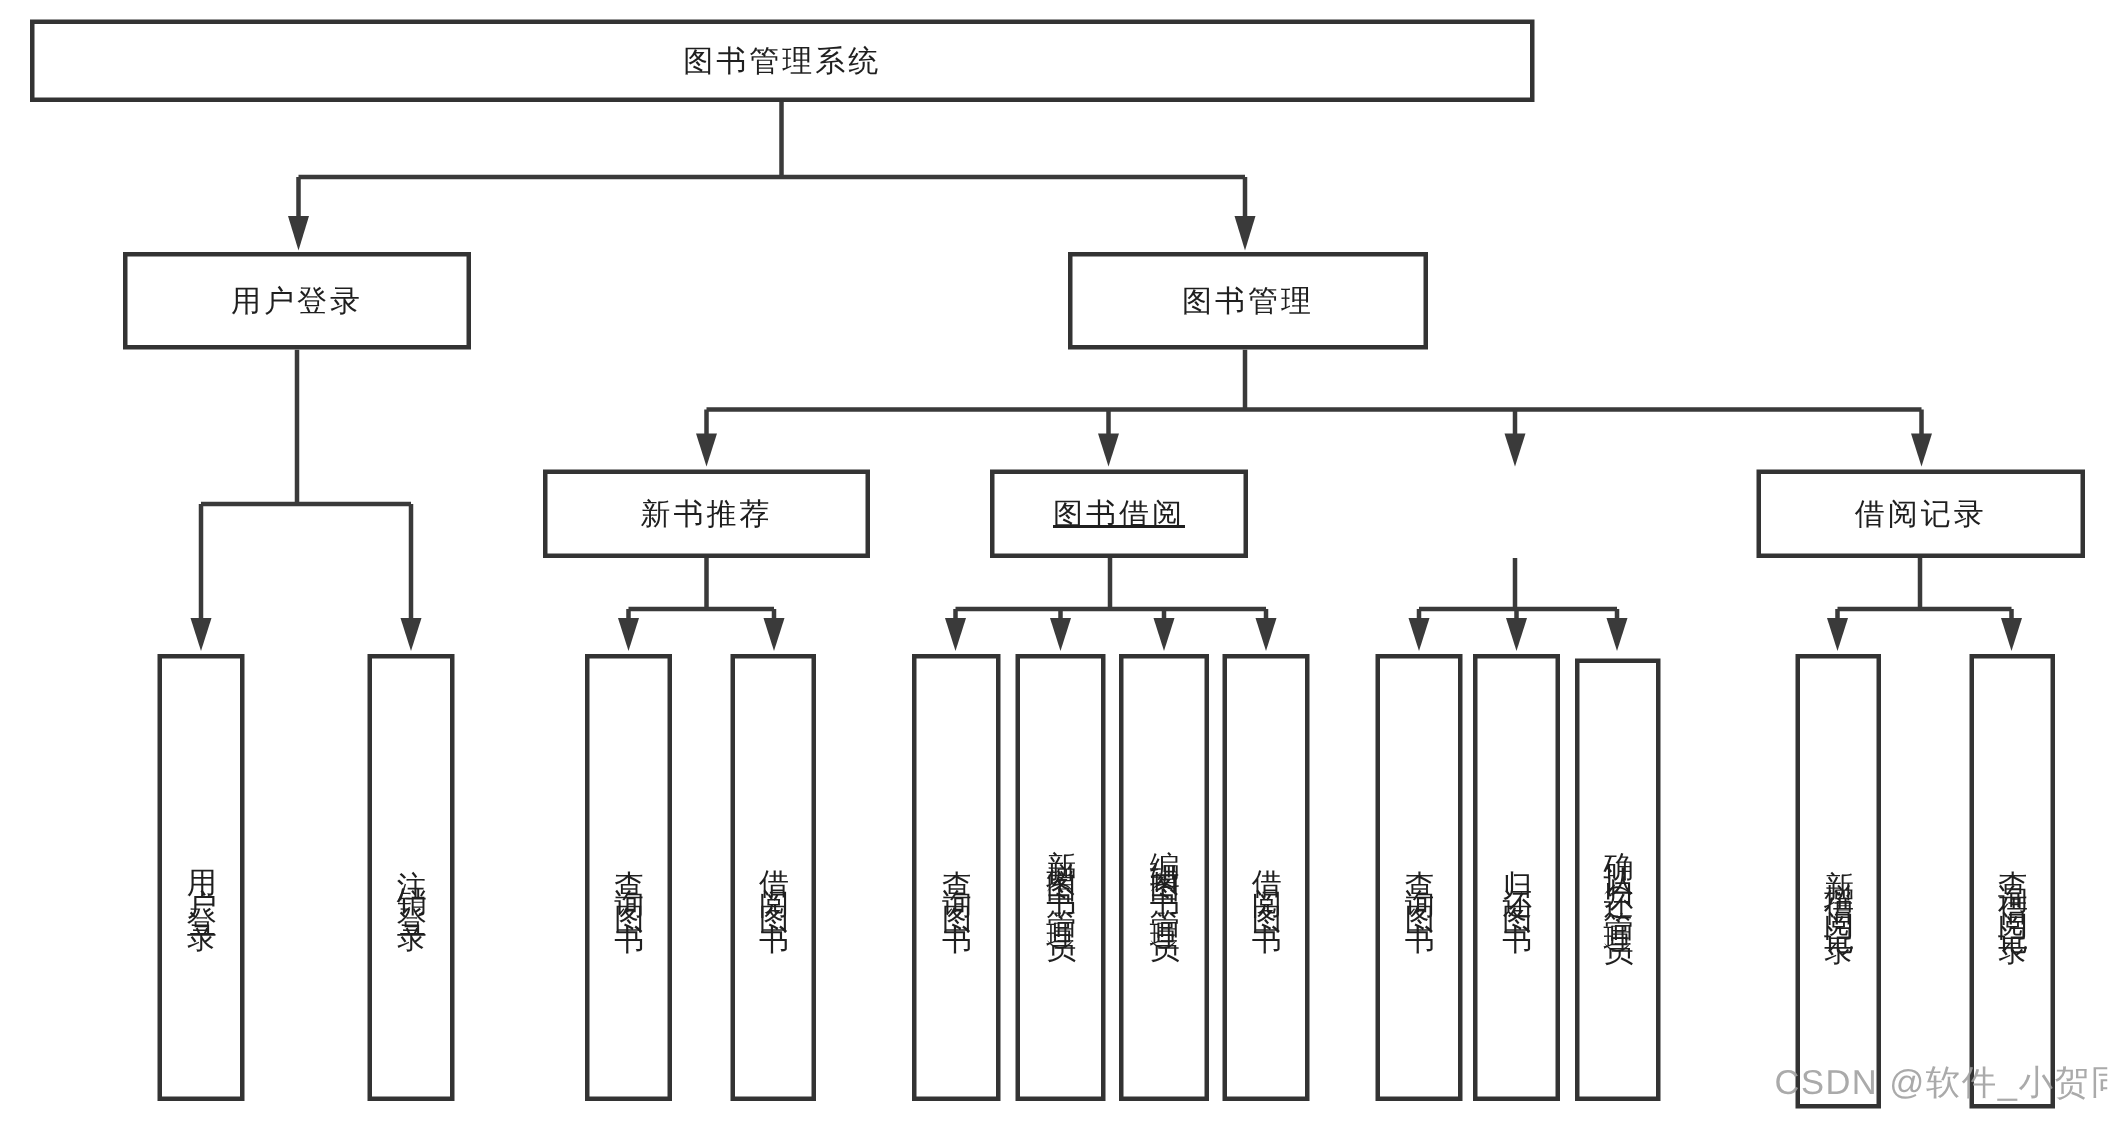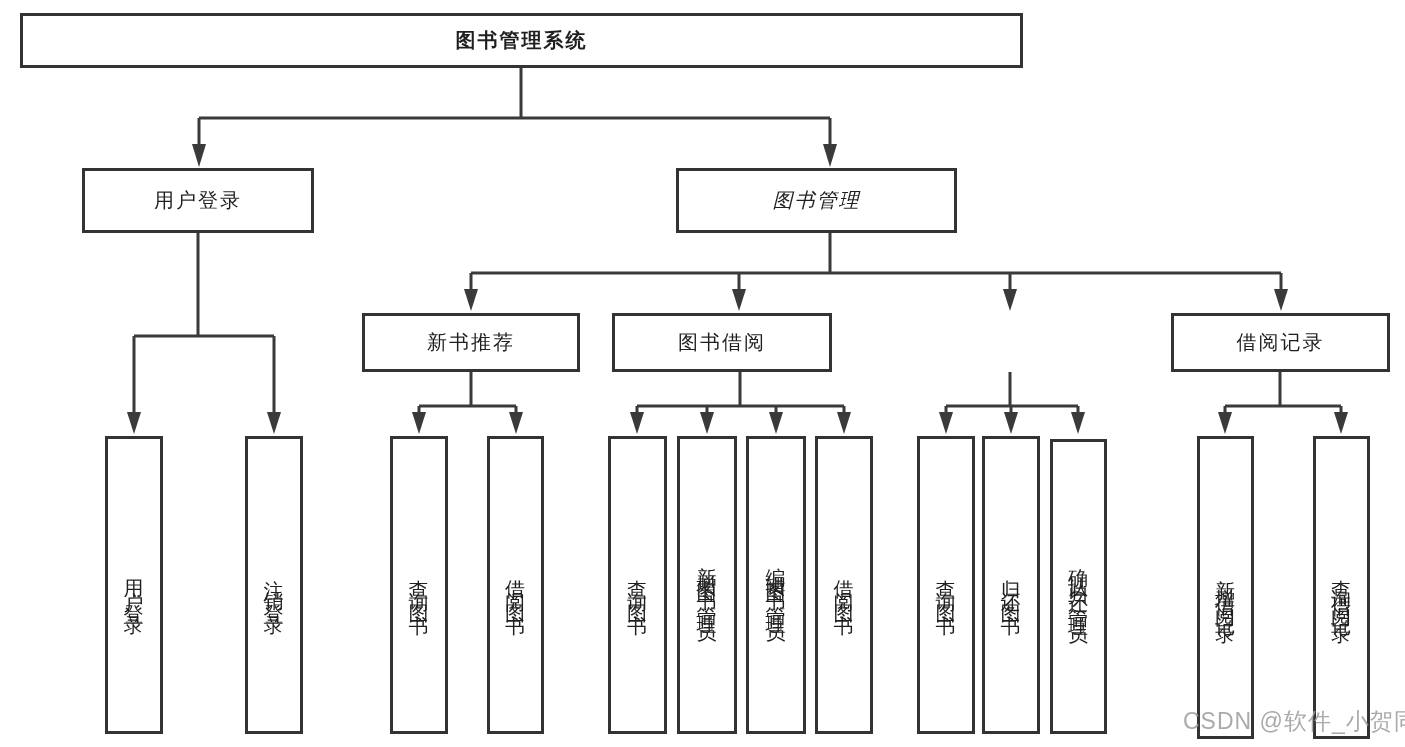--- a/index.html
+++ b/index.html
@@ -93,27 +93,27 @@
       <polygon points="769,412 783,412 776,434"></polygon>
       <polygon points="837,412 851,412 844,434"></polygon>
       <polygon points="939,412 953,412 946,434"></polygon>
       <polygon points="1004,412 1018,412 1011,434"></polygon>
       <polygon points="1071,412 1085,412 1078,434"></polygon>
       <polygon points="1218,412 1232,412 1225,434"></polygon>
       <polygon points="1334,412 1348,412 1341,434"></polygon>
     </g>
   </svg>
 
-  <div class="node" style="left:20px; top:13px; width:1003px; height:55px;font-weight:bold;">图书管理系统</div>
+  <div class="node" style="left:20px; top:13px; width:1003px; height:55px;">图书管理系统</div>
 
   <div class="node" style="left:82px; top:168px; width:232px; height:65px;">用户登录</div>
-  <div class="node" style="left:676px; top:168px; width:281px; height:65px;font-style:italic;">图书管理</div>
+  <div class="node" style="left:712px; top:168px; width:240px; height:65px;">图书管理</div>
 
   <div class="node" style="left:362px; top:313px; width:218px; height:59px;font-family:Liberation Mono, monospace;">新书推荐</div>
-  <div class="node" style="left:612px; top:313px; width:220px; height:59px;">图书借阅</div>
+  <div class="node" style="left:660px; top:313px; width:172px; height:59px;text-decoration:underline;">图书借阅</div>
   <div class="node" style="left:1171px; top:313px; width:219px; height:59px;">借阅记录</div>
 
   <div class="node vnode" style="left:105px; top:436px; width:58px; height:298px;">用户登录</div>
   <div class="node vnode" style="left:245px; top:436px; width:58px; height:298px;">注销登录</div>
 
   <div class="node vnode" style="left:390px; top:436px; width:58px; height:298px;">查询图书</div>
   <div class="node vnode" style="left:487px; top:436px; width:57px; height:298px;">借阅图书</div>
 
   <div class="node vnode" style="left:608px; top:436px; width:59px; height:298px;">查询图书</div>
   <div class="node vnode long" style="left:677px; top:436px; width:60px; height:298px;">新增图书（管理员）</div>

